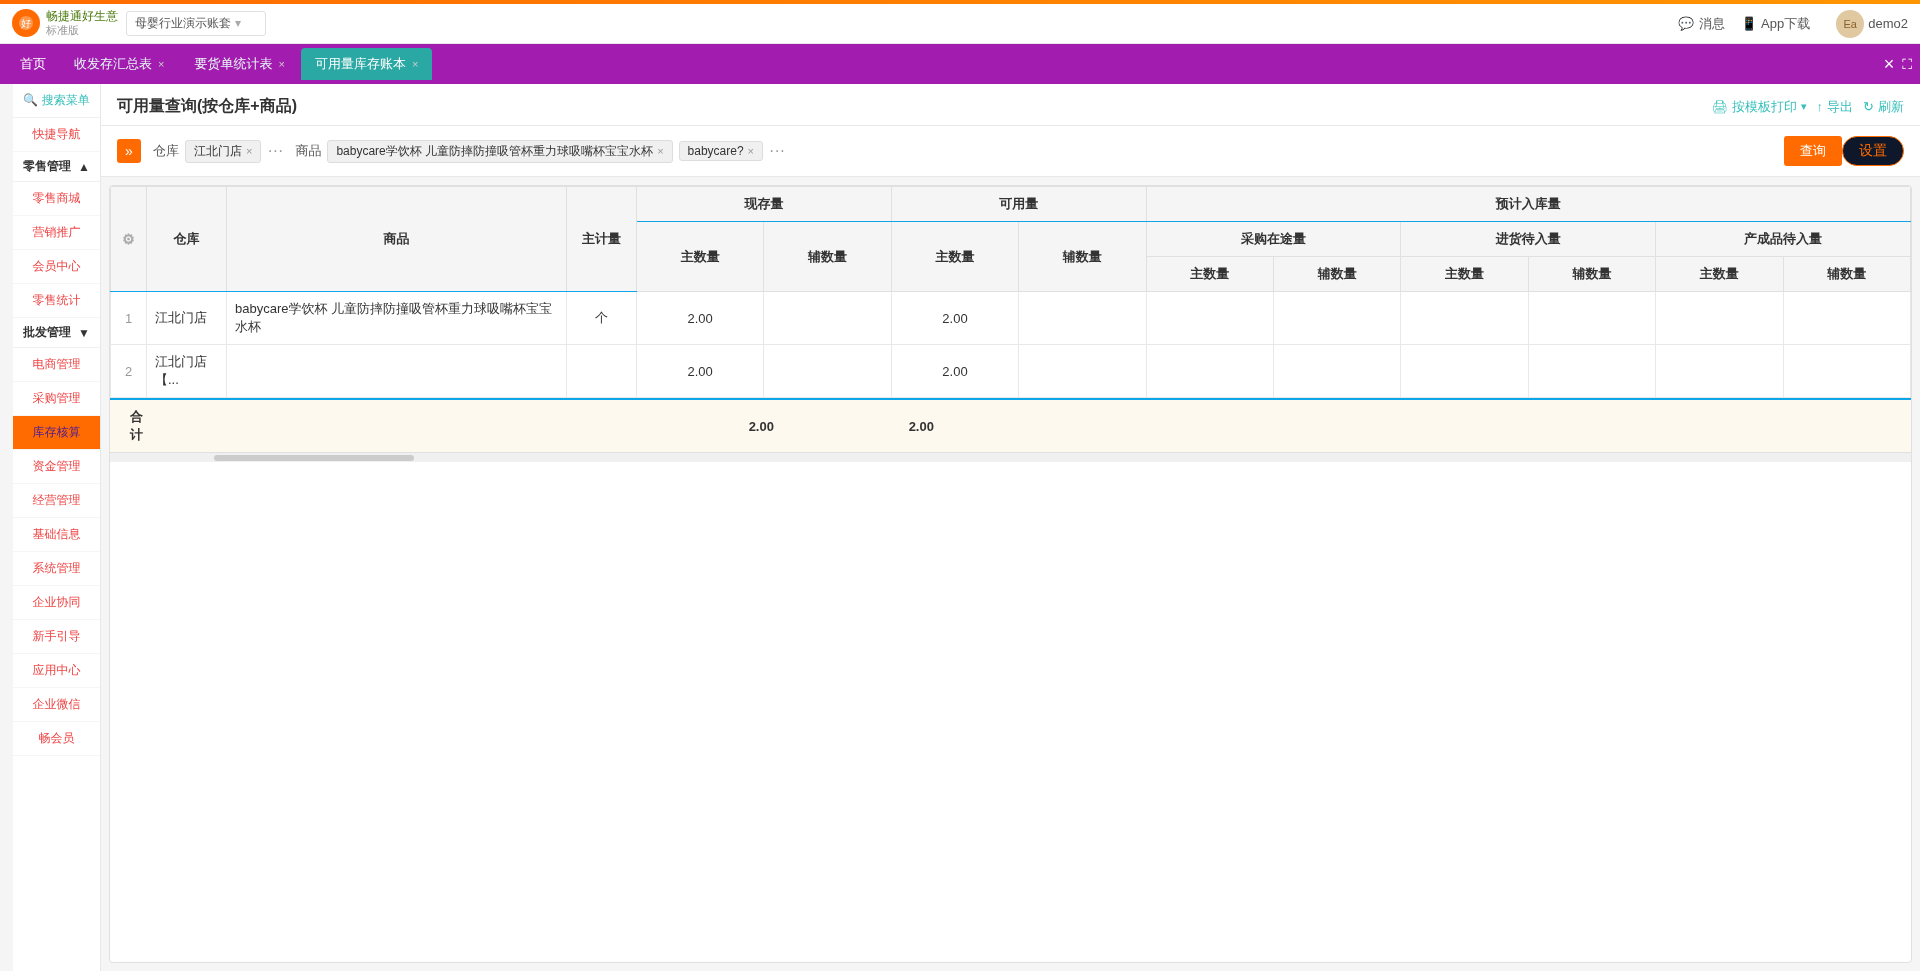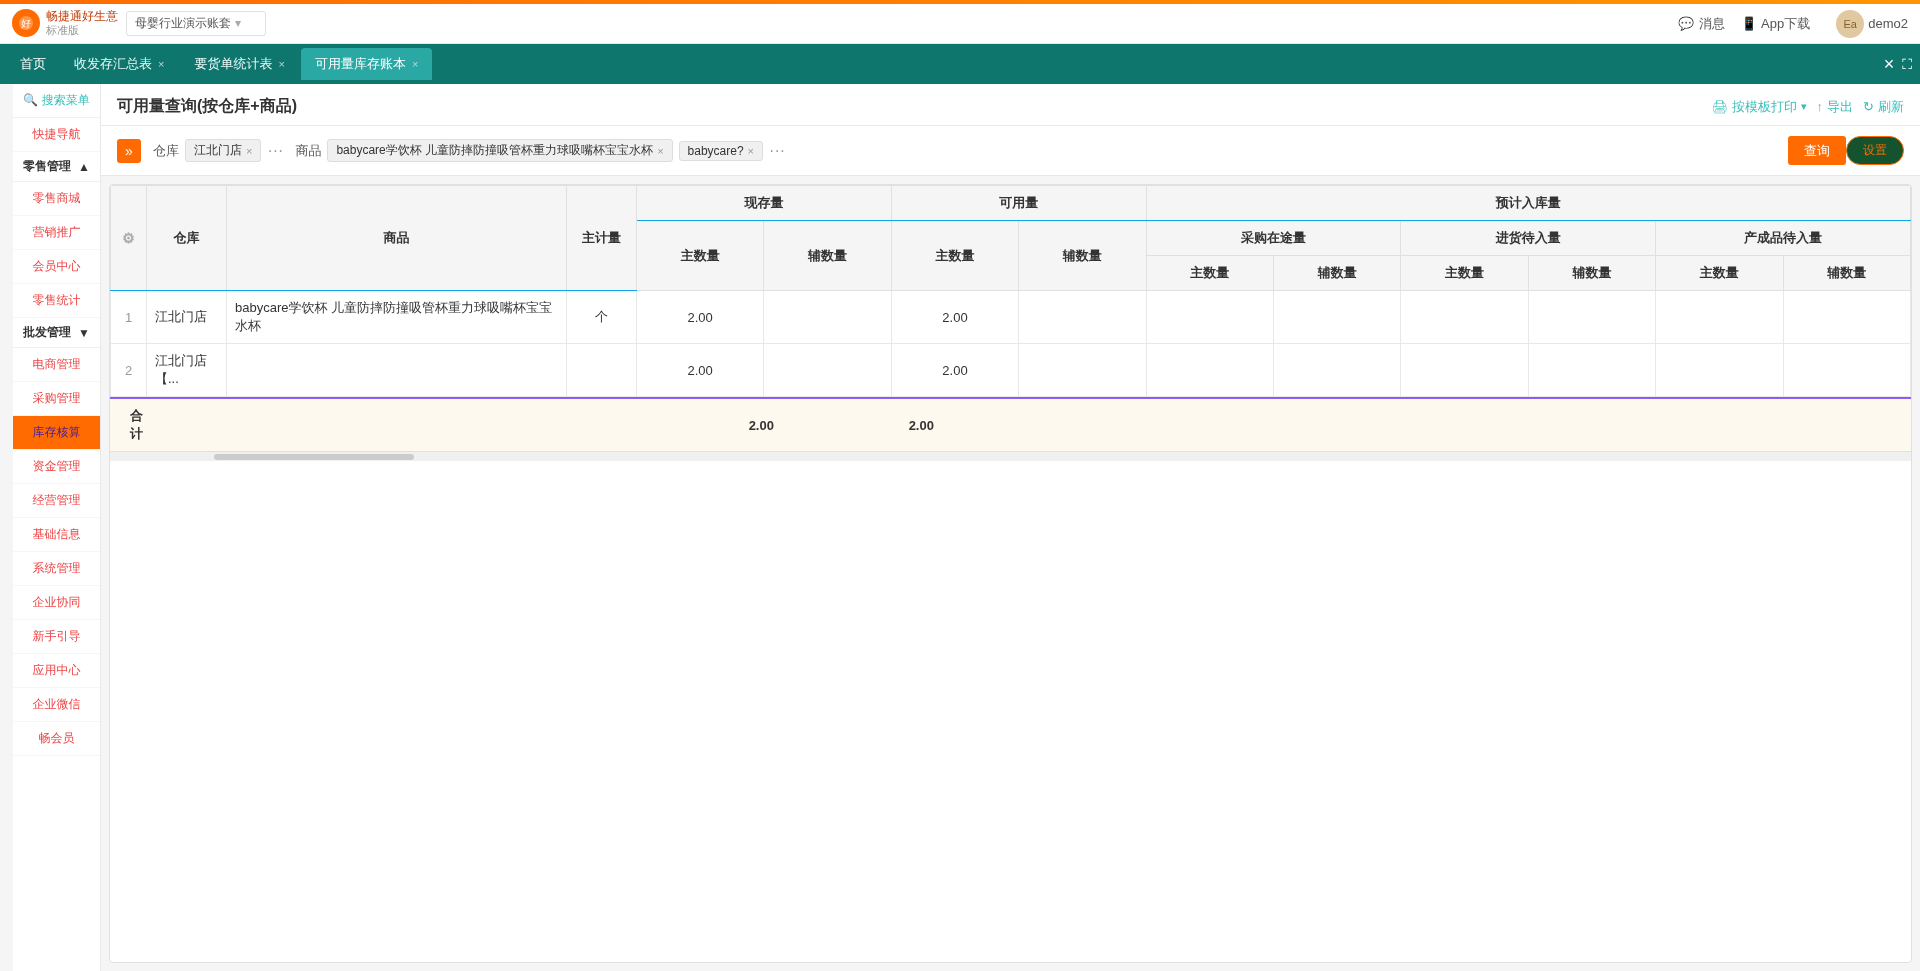--- a/index.html
+++ b/index.html
@@ -13,36 +13,36 @@
       display: flex;
       align-items: center;
       justify-content: space-between;
       padding: 0 12px;
       flex-shrink: 0;
     }
     .top-bar-left { display: flex; align-items: center; gap: 8px; }
     .logo-area { display: flex; align-items: center; gap: 6px; }
     .logo-icon { width: 28px; height: 28px; background: #ff6b00; border-radius: 50%; display: flex; align-items: center; justify-content: center; }
     .logo-icon svg { width: 18px; height: 18px; }
-    .logo-text { font-size: 12px; color: #c2410c; line-height: 1.2; }
+    .logo-text { font-size: 12px; color: #4d7c0f; line-height: 1.2; }
     .logo-sub { font-size: 11px; color: #999; }
     .industry-selector {
       display: flex; align-items: center; gap: 4px;
       border: 1px solid #e0e0e0; border-radius: 3px;
       padding: 3px 8px; font-size: 12px; color: #555;
       background: #fff; cursor: pointer; min-width: 140px;
     }
     .top-bar-right { display: flex; align-items: center; gap: 16px; font-size: 13px; color: #555; }
     .top-bar-right .icon-btn { display: flex; align-items: center; gap: 4px; cursor: pointer; color: #555; }
     .avatar { width: 28px; height: 28px; border-radius: 50%; background: #e0c8a0; overflow: hidden; display: flex; align-items: center; justify-content: center; font-size: 11px; color: #8b5e2a; margin-left: 10px; }
 
     
     .nav-tabs {
       height: 40px;
-      background: #0f766e;
+      background: #a21caf;
       display: flex;
       align-items: center;
       padding: 0 8px;
       gap: 2px;
       flex-shrink: 0;
     }
     .nav-tab {
       height: 32px;
       padding: 0 14px;
       display: flex;
@@ -158,23 +158,23 @@
     }
     .filter-tag .x { cursor: pointer; color: #999; font-size: 11px; }
     .filter-dots { color: #999; font-size: 16px; cursor: pointer; }
     .filter-actions { margin-left: auto; display: flex; }
     .btn-query {
       background: #ff6b00; color: #fff;
       border: none; border-radius: 3px;
       padding: 5px 16px; font-size: 13px; cursor: pointer;
     }
     .btn-settings {
-      background: #14532d; color: #ff6b00;
+      background: #0f172a; color: #ff6b00;
       border: 1px solid #ff6b00; border-radius: 15px;
-      padding: 5px 16px; font-size: 12px; cursor: pointer;
+      padding: 5px 16px; font-size: 14px; cursor: pointer;
     }
 
     
     .table-wrapper {
       flex: 1;
       overflow: auto;
       background: #fff;
       margin: 8px;
       border: 1px solid #e0e0e0;
       border-radius: 4px;
@@ -201,21 +201,21 @@
       color: #333;
       background: #fff;
     }
     .row-num { color: #999; }
     .td-left { text-align: left; }
     .settings-icon { color: #aaa; font-size: 14px; cursor: pointer; }
 
     
     .table-footer {
       background: #fef9ef;
-      border-top: 2px solid #8b5cf6;
+      border-top: 2px solid #0ea5e9;
       padding: 8px 16px;
       display: flex;
       align-items: center;
       font-size: 13px;
       color: #333;
       flex-shrink: 0;
     }
     .footer-label { font-weight: bold; margin-right: 20px; padding-left: 4px; }
     .footer-spacer { flex: 1; }
 

